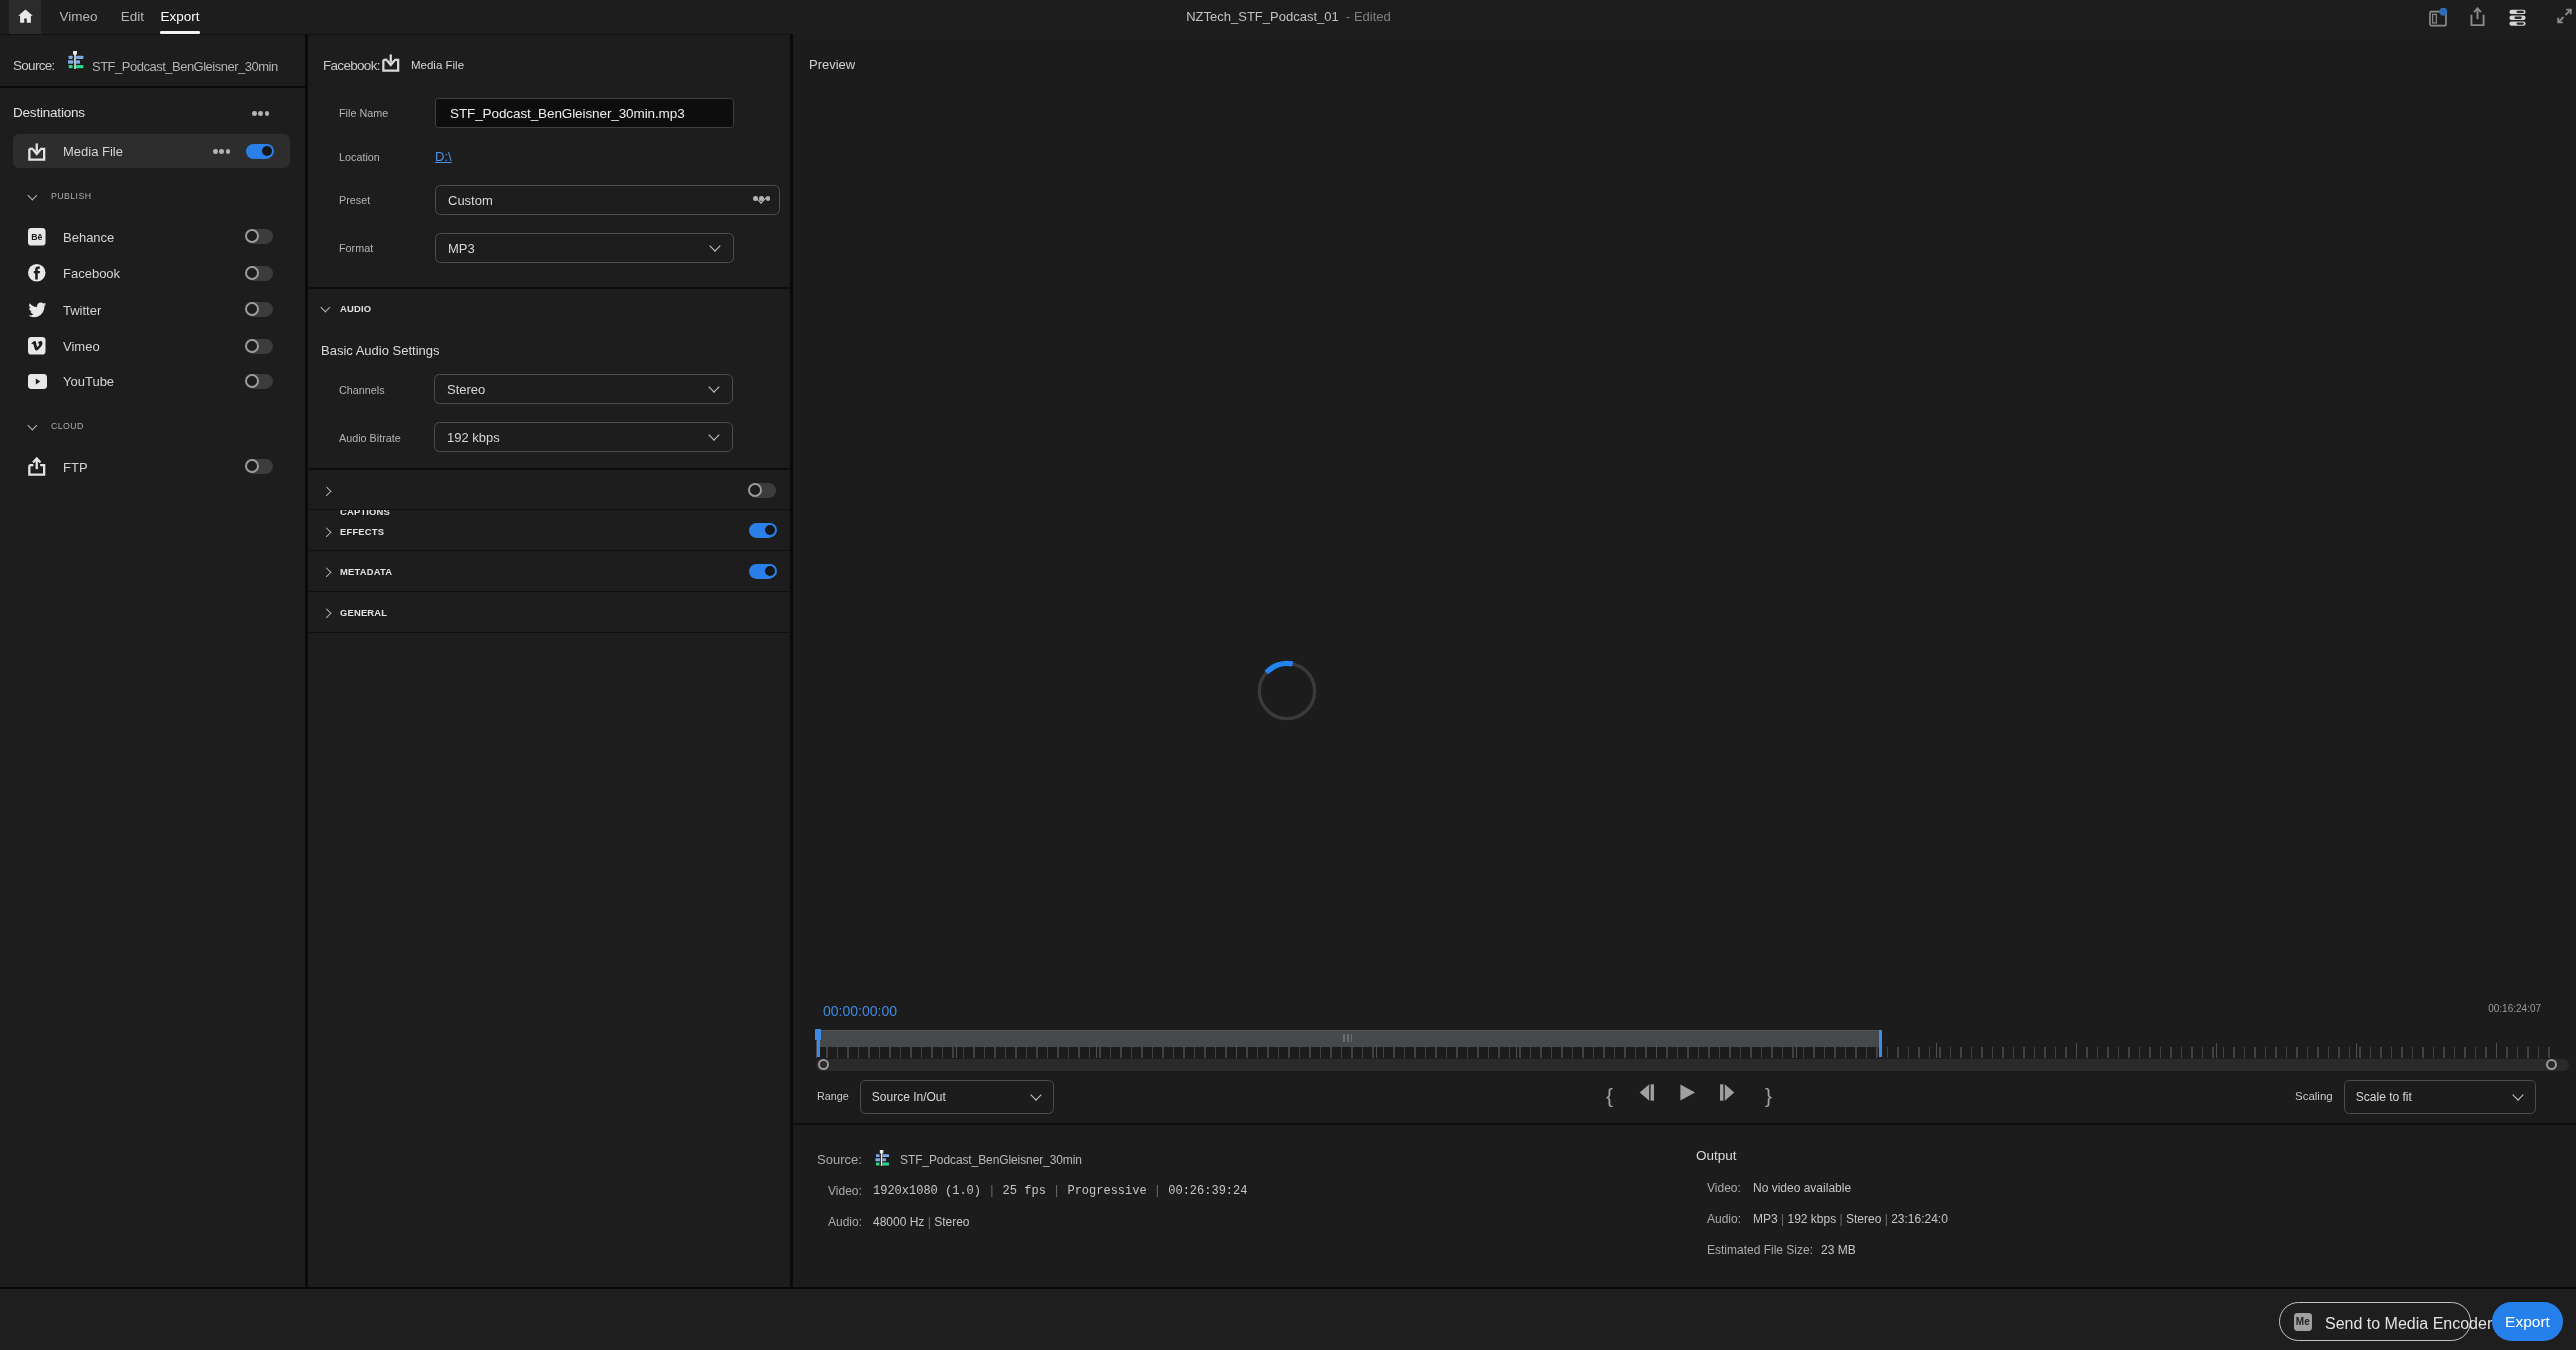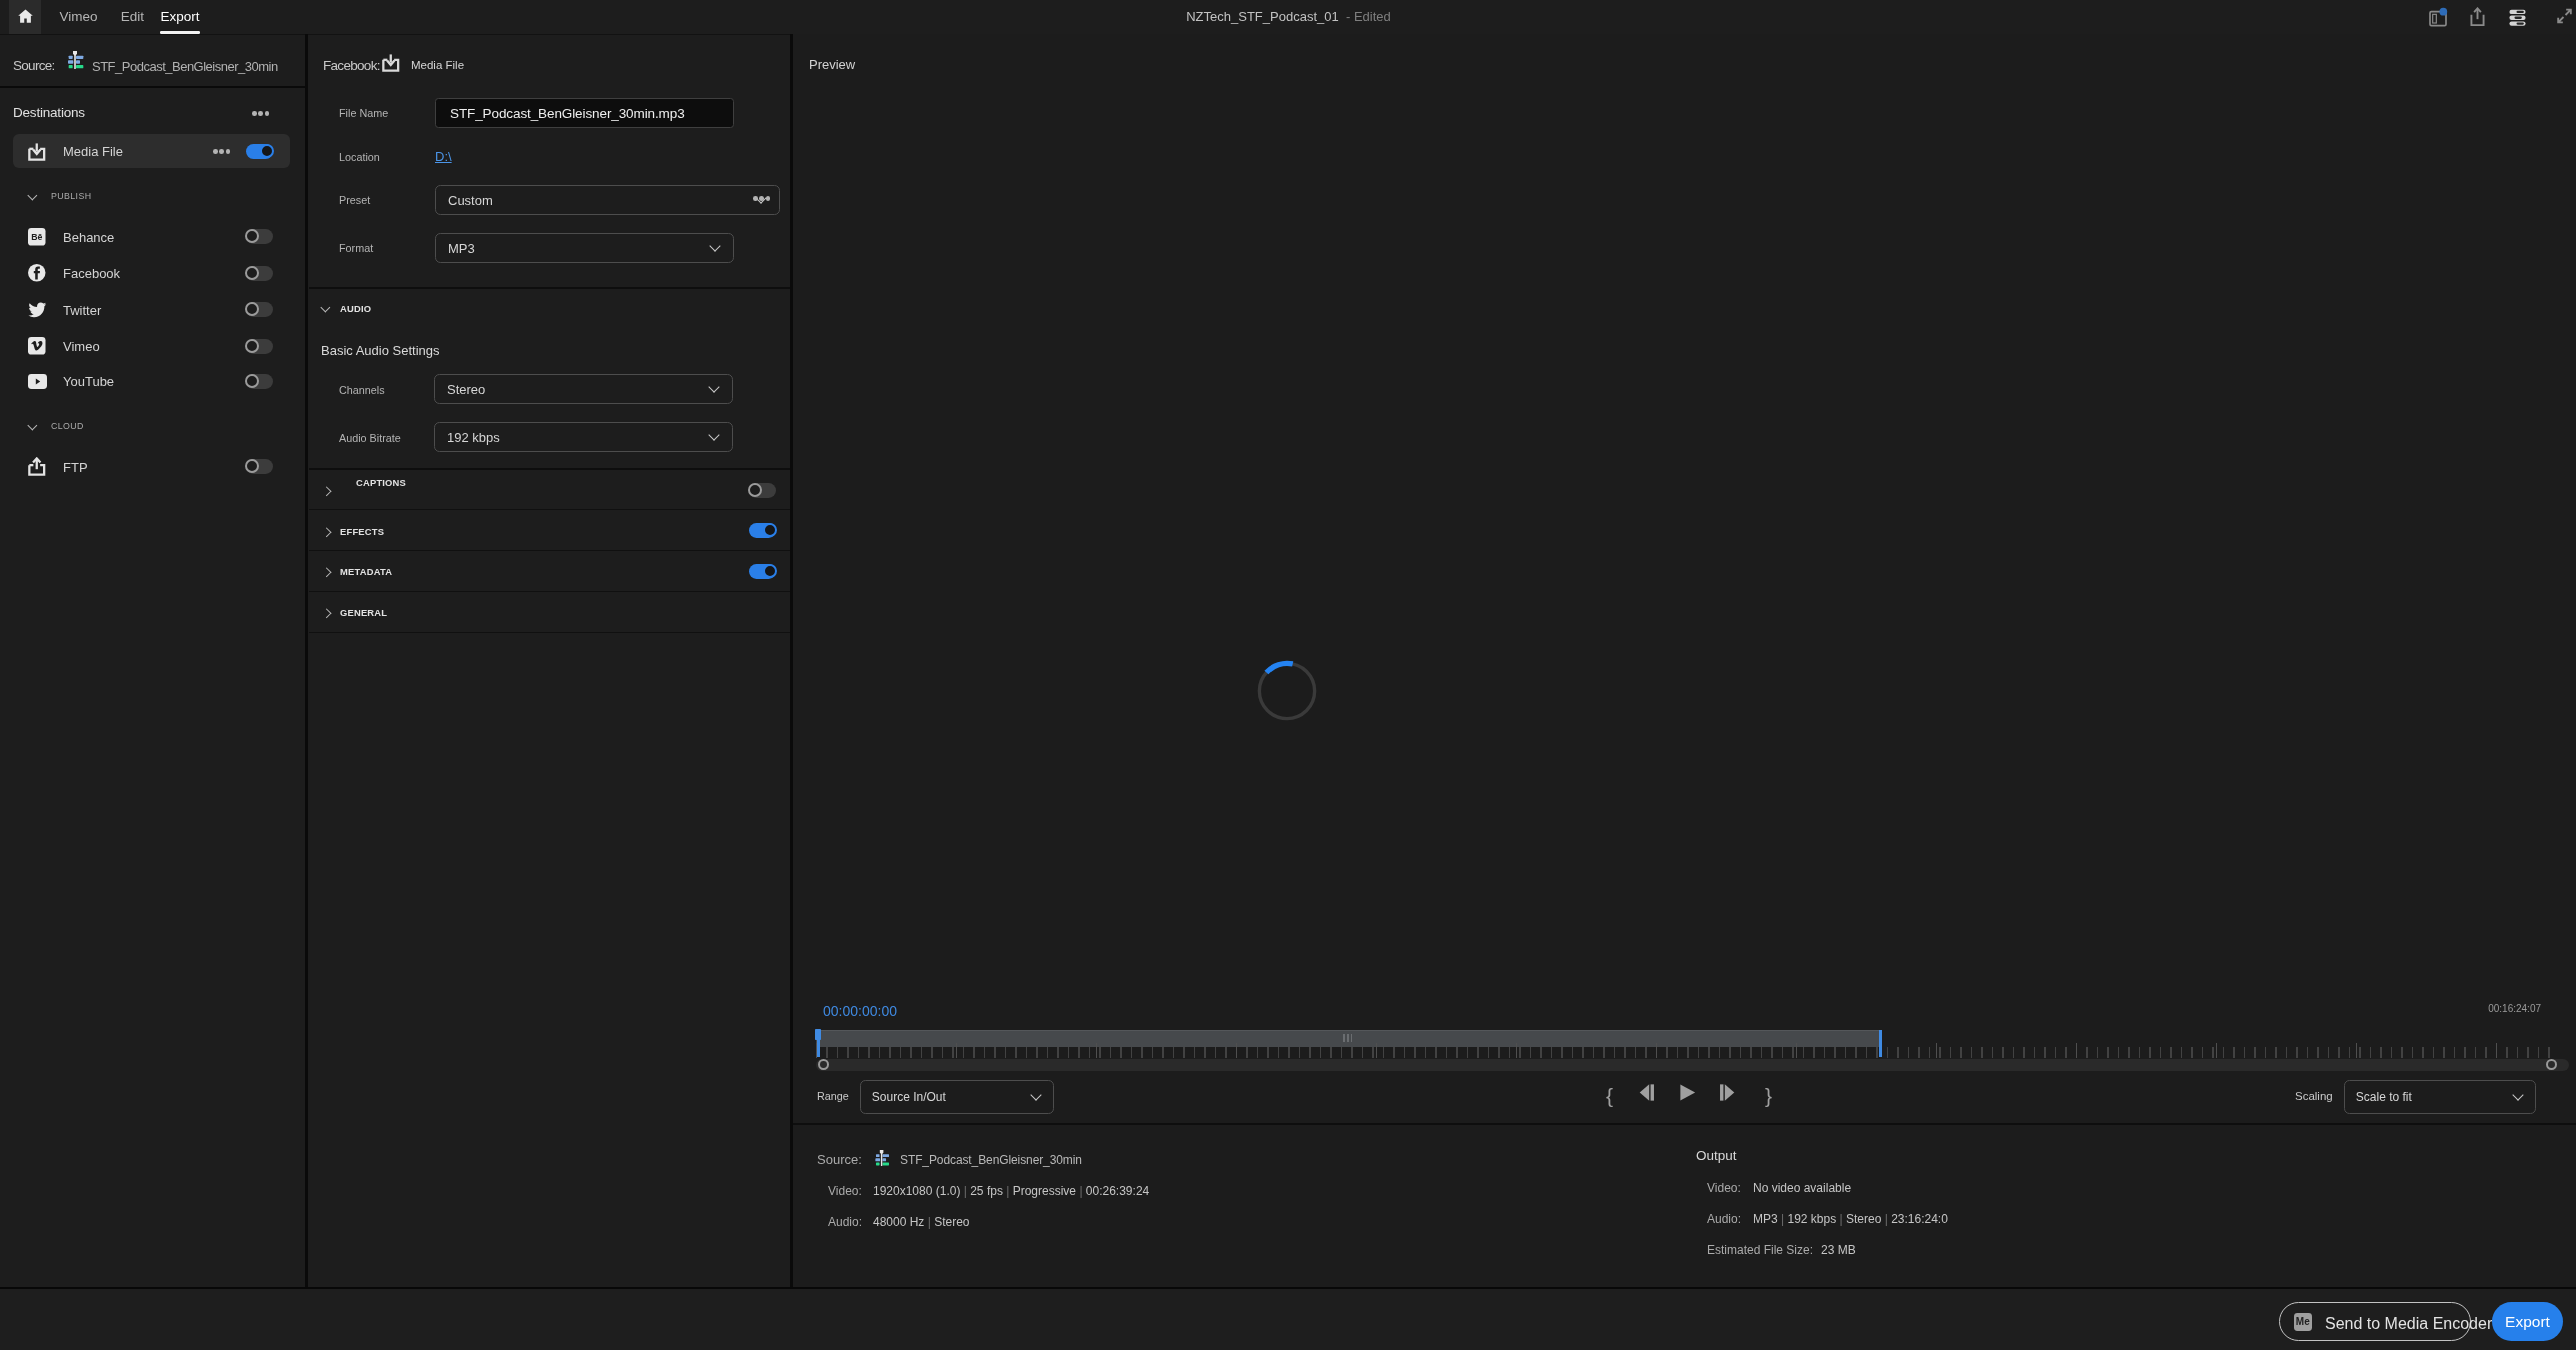--- a/index.html
+++ b/index.html
@@ -246,21 +246,21 @@
 
   <div class="abs f-label" style="left:339px; top:432px;">Audio Bitrate</div>
   <div class="dropdown" style="left:434px; top:422px; width:299px; height:30px;">
     <span class="txt">192 kbps</span>
       <span class="dd-chev"></span>
   </div>
 
   <div class="abs" style="left:309px; top:468px; width:481px; height:2px; background:#0e0e0e;"></div>
 
   <div class="chev-r" style="left:322px; top:486px;"></div>
-  <div class="abs sec-title" style="left:340px; top:477px;margin-left:16px;">CAPTIONS</div>
+  <div class="abs sec-title" style="left:340px; top:506px;">CAPTIONS</div>
   <div class="toggle" style="left:749px; top:483px;">
       <div class="knob"></div>
     </div>
   <div class="rowline" style="top:509px;"></div>
 
   <div class="chev-r" style="left:322px; top:527px;"></div>
   <div class="abs sec-title" style="left:340px; top:526px;">EFFECTS</div>
   <div class="toggle on" style="left:749px; top:523px;">
       <div class="knob"></div>
     </div>
@@ -342,21 +342,21 @@
     <rect x="0" y="14" width="8" height="5" rx="1" fill="#7ea9e2"></rect>
     <rect x="12" y="14" width="6" height="5" rx="1" fill="#7ea9e2"></rect>
     <rect x="1" y="21" width="6" height="5" rx="1" fill="#27d98a"></rect>
     <rect x="12" y="21" width="11" height="5" rx="1" fill="#27d98a"></rect>
     <rect x="9.3" y="3" width="2.4" height="24" fill="#e6e6e6"></rect>
     <path d="M7.5 0h6v4.5l-3 2.5-3-2.5z" fill="#e6e6e6"></path>
   </svg>
   <div class="abs info-val" style="left:900px; top:1153px; color:#b9b9b9; letter-spacing:-0.1px;">STF_Podcast_BenGleisner_30min</div>
 
   <div class="abs info-label" style="left:828px; top:1184px;">Video:</div>
-  <div class="abs info-val" style="left:873px; top:1184px;">1920x1080 (1.0) <span class="sep">|</span> 25 fps <span class="sep">|</span> Progressive <span class="sep">|</span> 00:26:39:24</div>
+  <div class="abs info-val" style="left:873px; top:1184px;font-family:Liberation Mono, monospace;">1920x1080 (1.0) <span class="sep">|</span> 25 fps <span class="sep">|</span> Progressive <span class="sep">|</span> 00:26:39:24</div>
   <div class="abs info-label" style="left:828px; top:1215px;">Audio:</div>
   <div class="abs info-val" style="left:873px; top:1215px;">48000 Hz <span class="sep">|</span> Stereo</div>
 
   <div class="abs" style="left:1696px; top:1148px; font-size:13.5px; color:#d9d9d9;">Output</div>
   <div class="abs info-label" style="left:1707px; top:1181px;">Video:</div>
   <div class="abs info-val" style="left:1753px; top:1181px;">No video available</div>
   <div class="abs info-label" style="left:1707px; top:1212px;">Audio:</div>
   <div class="abs info-val" style="left:1753px; top:1212px;">MP3 <span class="sep">|</span> 192 kbps <span class="sep">|</span> Stereo <span class="sep">|</span> 23:16:24:0</div>
   <div class="abs info-label" style="left:1707px; top:1243px;">Estimated File Size:</div>
   <div class="abs info-val" style="left:1821px; top:1243px;">23 MB</div>

